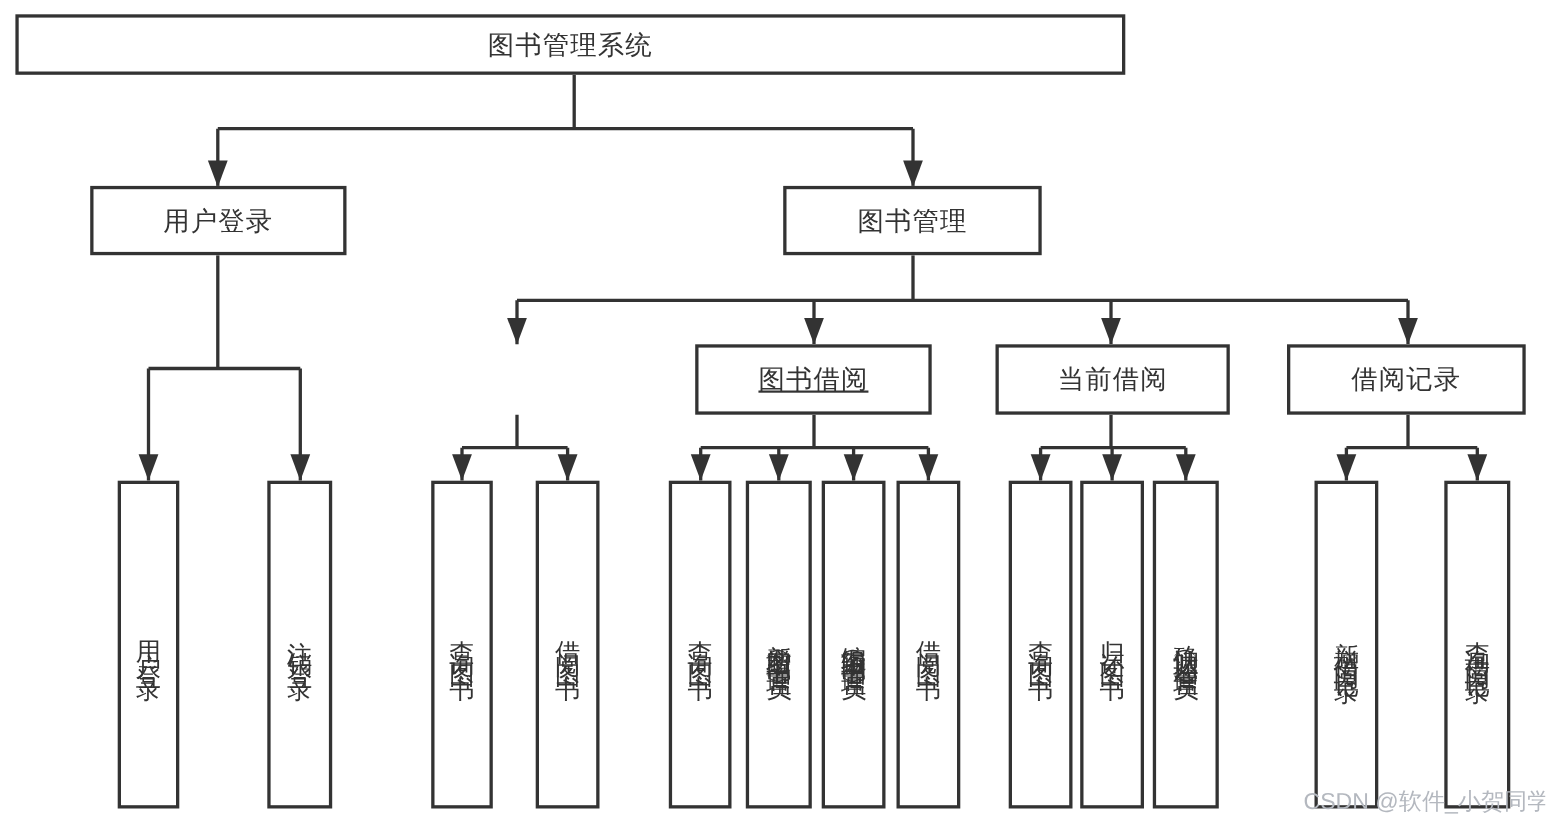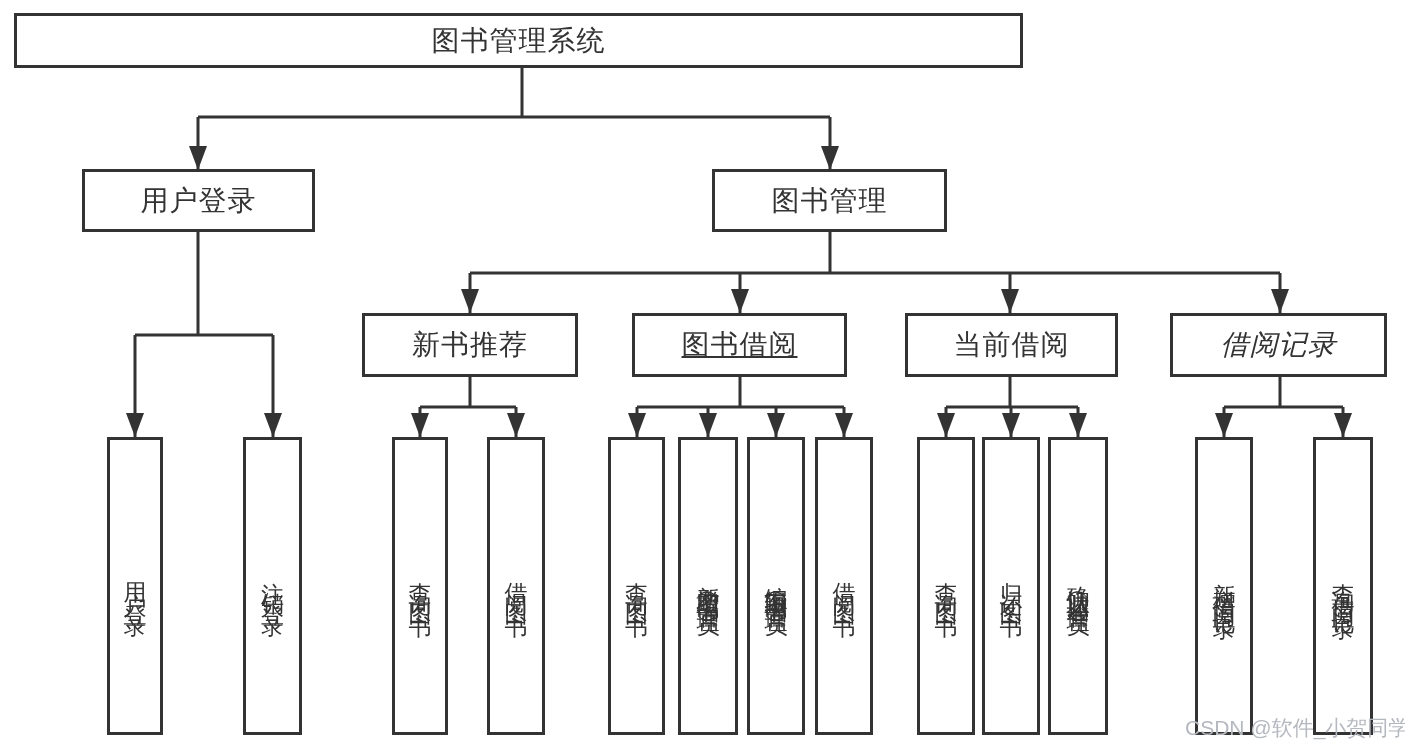--- a/index.html
+++ b/index.html
@@ -22,21 +22,21 @@
   .cline{stroke:var(--line);stroke-width:3;fill:none;}
   .ahead{fill:var(--line);}
   .box{
     position:absolute;
     box-sizing:border-box;
     border:3px solid var(--border);
     background:#fff;
     display:flex;align-items:center;justify-content:center;
   }
   .hbox .lbl{
-    font-size:28px;
+    font-size:24px;
     letter-spacing:1px;
     white-space:nowrap;
   }
   .vbox{top:437px;height:298px;}
   .vbox .vlbl{
     writing-mode:vertical-rl;
     text-orientation:mixed;
     font-size:23px;
     letter-spacing:11px;
     line-height:1;
@@ -93,30 +93,27 @@
     <span class="lbl">图书管理系统</span>
   </div>
 
   <div class="box hbox" style="left:82px;top:169px;width:233px;height:63px;">
     <span class="lbl">用户登录</span>
   </div>
   <div class="box hbox" style="left:712px;top:169px;width:235px;height:63px;">
     <span class="lbl">图书管理</span>
   </div>
 
-  <div class="box hbox" style="left:362px;top:313px;width:216px;height:64px;">
-    <span class="lbl">新书推荐</span>
-  </div>
   <div class="box hbox" style="left:632px;top:313px;width:215px;height:64px;text-decoration:underline;">
     <span class="lbl">图书借阅</span>
   </div>
   <div class="box hbox" style="left:905px;top:313px;width:213px;height:64px;font-family:Liberation Mono, monospace;">
     <span class="lbl">当前借阅</span>
   </div>
-  <div class="box hbox" style="left:1170px;top:313px;width:217px;height:64px;font-style:italic;">
+  <div class="box hbox" style="left:1170px;top:313px;width:217px;height:64px;">
     <span class="lbl">借阅记录</span>
   </div>
 
   <div class="box vbox" style="left:107px;width:56px;">
     <span class="vlbl">用户登录</span>
   </div>
   <div class="box vbox" style="left:243px;width:59px;">
     <span class="vlbl">注销登录</span>
   </div>
 

